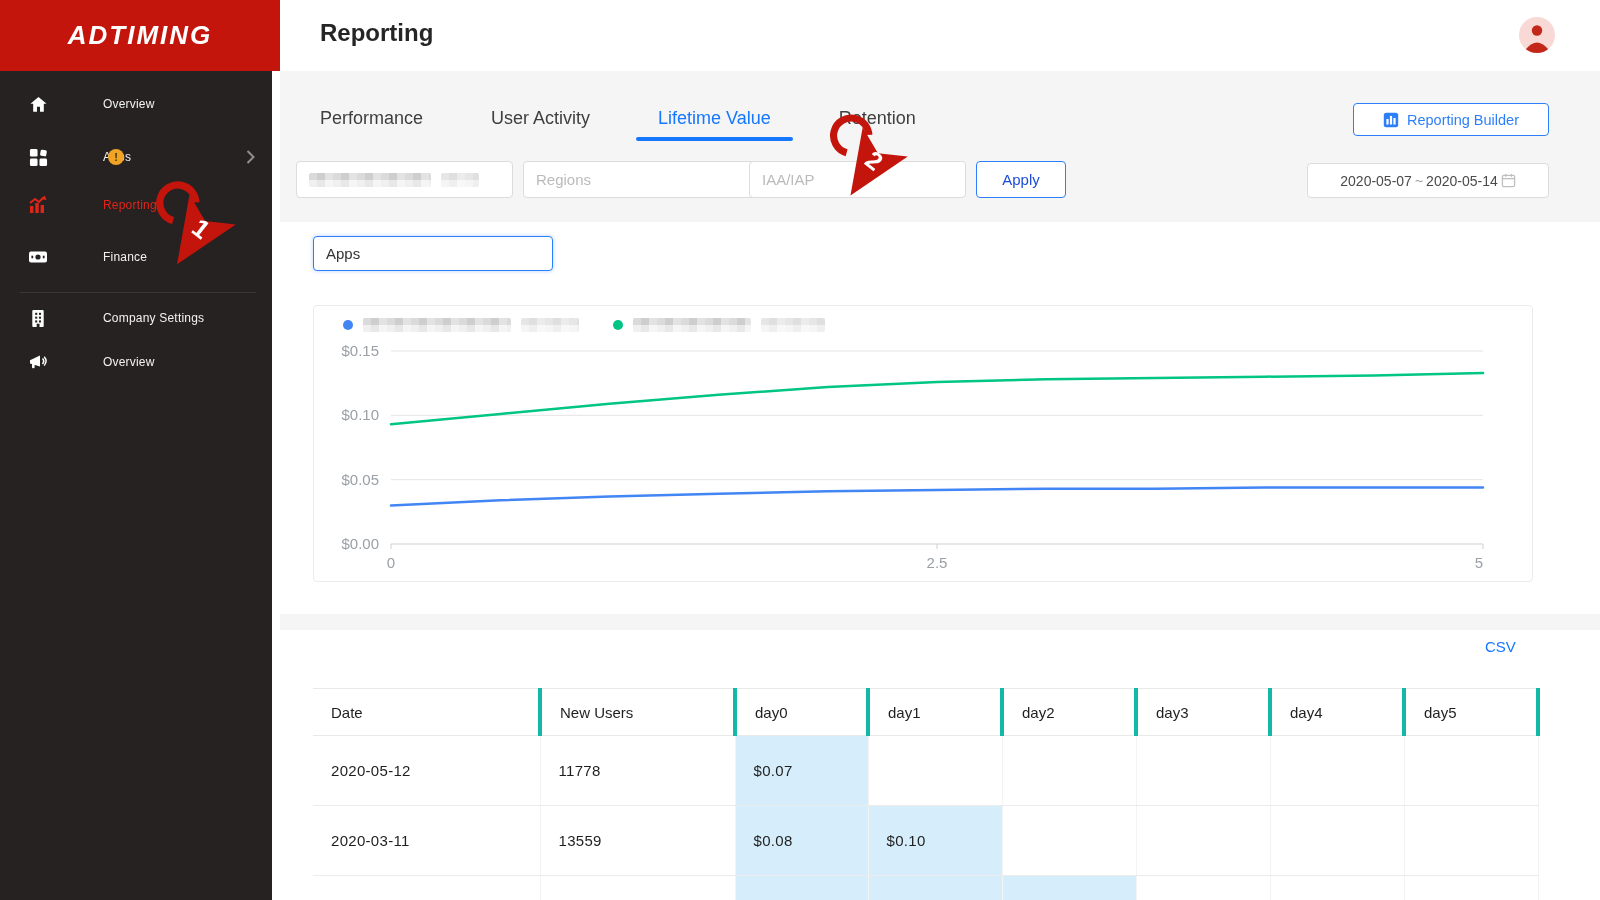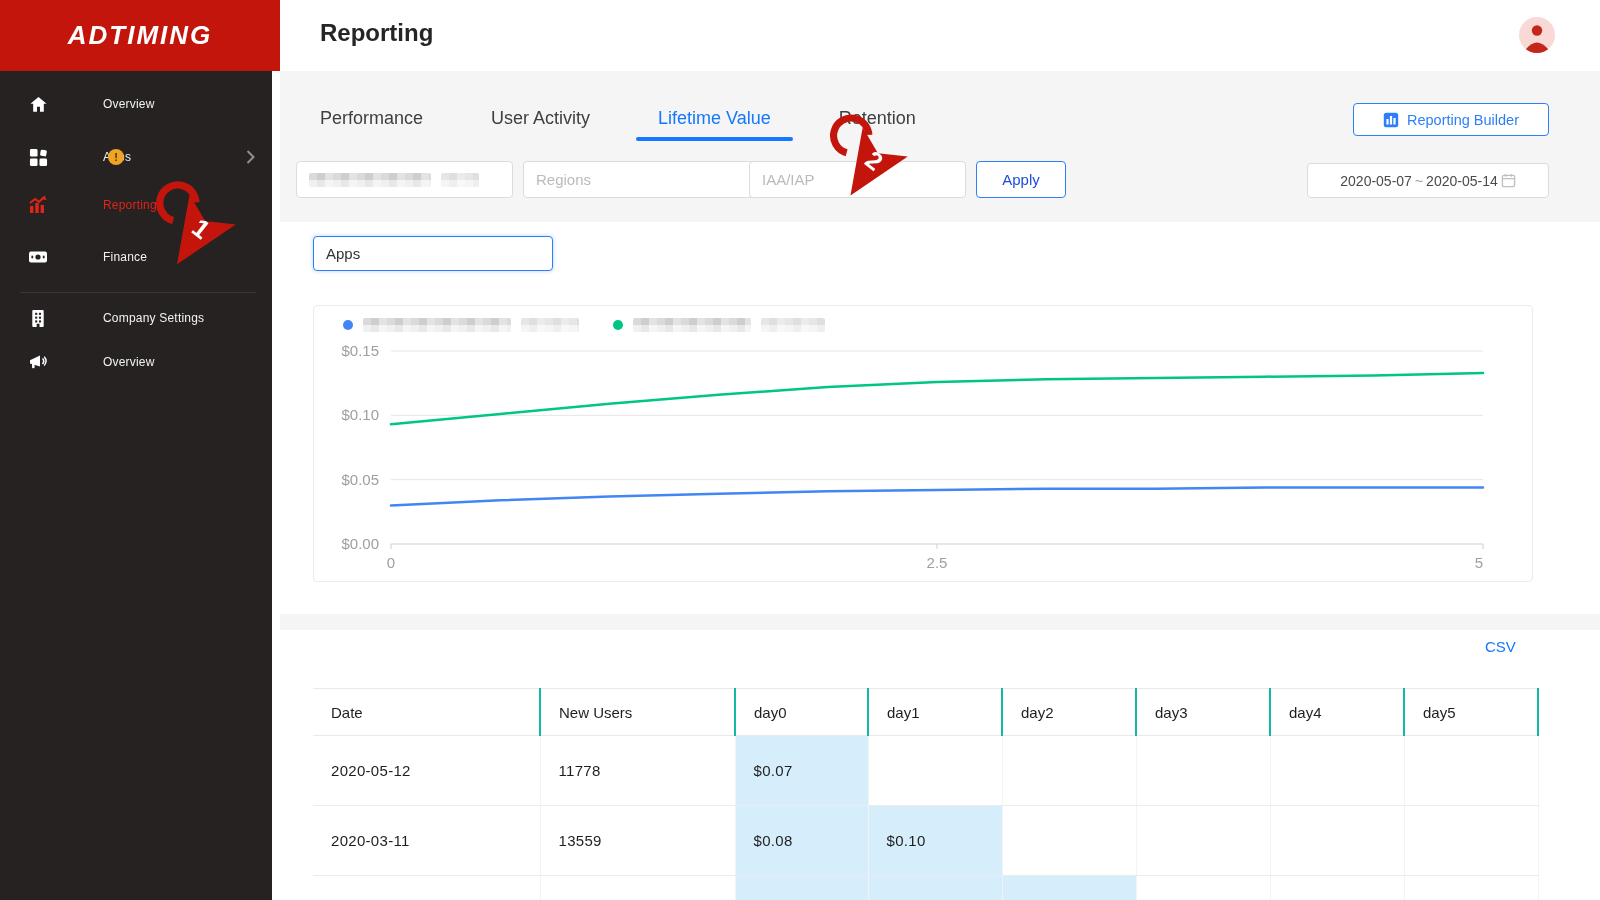--- a/index.html
+++ b/index.html
@@ -60,21 +60,21 @@
       repeating-linear-gradient(0deg, rgba(255,255,255,.4) 0 7px, rgba(0,0,0,.05) 7px 14px),
       repeating-linear-gradient(90deg, #e6e6e6 0 8px, #d9d9d9 8px 16px, #efefef 16px 24px);
   }
   .mosaic.light { opacity:.65; }
 
   
   .csv-link { position:absolute; left:1485px; top:638px; font-size:15px; color:#1677FF; cursor:pointer; z-index:2; }
   .lv-table { position:absolute; left:313px; top:688px; width:1225px; border-collapse:collapse; table-layout:fixed; z-index:2; background:#fff; }
   .lv-table col.c0{width:227px}.lv-table col.c1{width:195px}.lv-table col.c2{width:133px}
   .lv-table col.c3,.lv-table col.c4,.lv-table col.c5,.lv-table col.c6,.lv-table col.c7{width:134px}
-  .lv-table th { height:47px; text-align:left; padding-left:18px; font-size:15px; font-weight:400; color:#1f1f1f; border-top:1px solid #E9E9E9; border-bottom:1px solid #E9E9E9; border-right:2px solid #14b8a6; background:#fff; }
+  .lv-table th { height:47px; text-align:left; padding-left:18px; font-size:15px; font-weight:400; color:#1f1f1f; border-top:1px solid #E9E9E9; border-bottom:1px solid #E9E9E9; border-right:4px solid #14b8a6; background:#fff; }
   .lv-table td { height:70px; padding-left:18px; font-size:15px; color:#1f1f1f; border-bottom:1px solid #ECECEC; border-right:1px solid #F3F3F3; letter-spacing:.3px; }
   .lv-table td.hl { background:#D6EDFB; }
 
   
   .annot { position:absolute; z-index:60; pointer-events:none; }
   #annot-1 { left:152px; top:180px; width:86px; height:96px; }
   #annot-2 { left:826px; top:113px; width:84px; height:94px; }
 </style>
 </head>
 <body>

